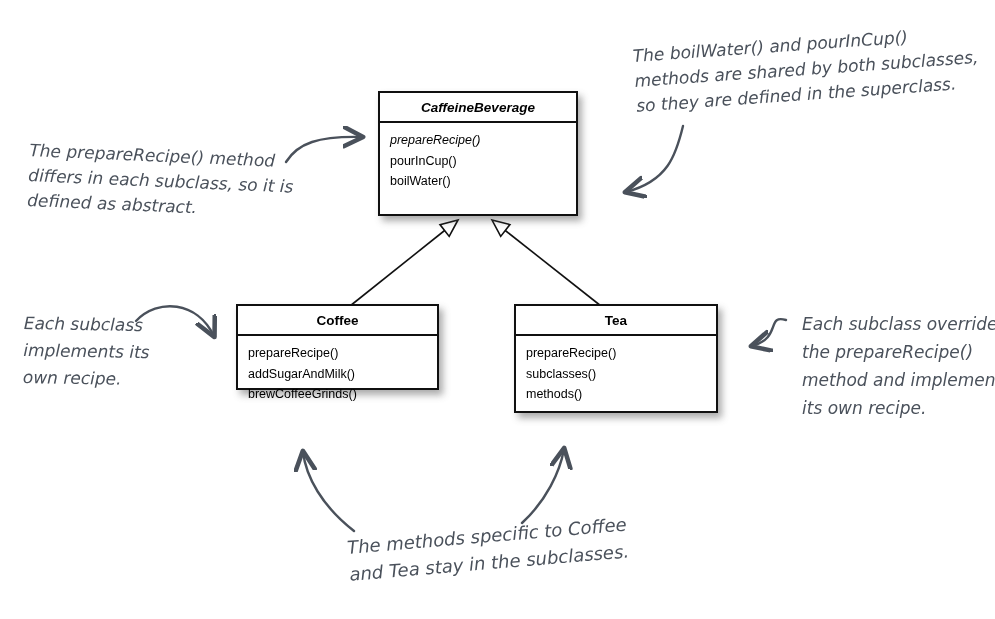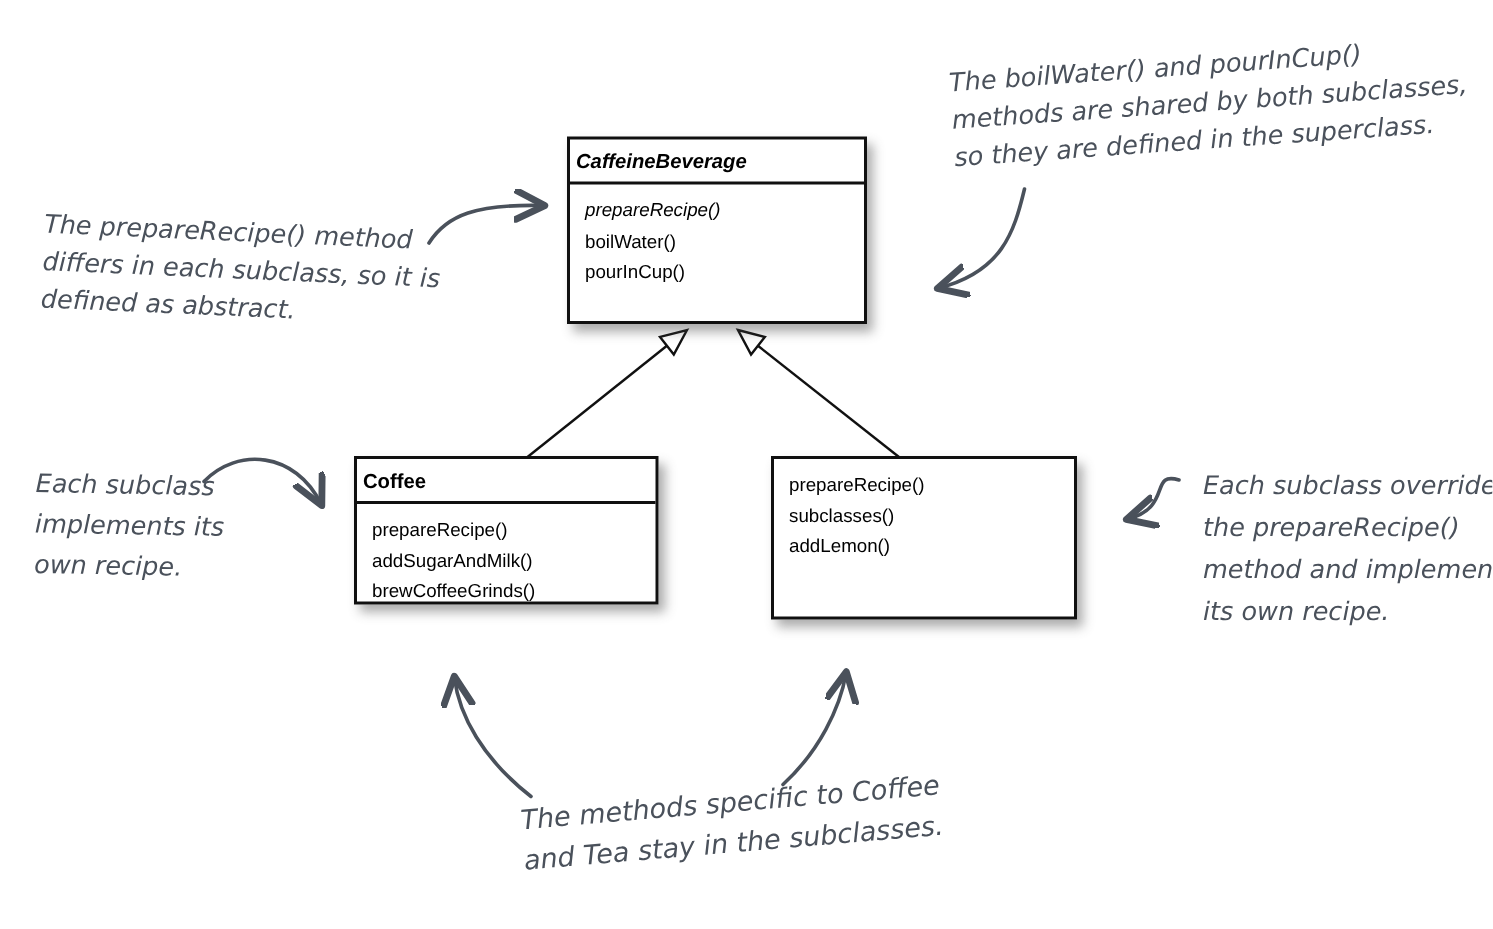--- a/index.html
+++ b/index.html
@@ -24,20 +24,21 @@
   
   .class-box {
     position: absolute;
     background: #ffffff;
     border: 2px solid #101010;
     box-shadow: 4px 5px 7px rgba(70,70,70,0.45);
     box-sizing: border-box;
     z-index: 2;
   }
   .class-title {
+    text-align: center;
     font-weight: bold;
     font-size: 13.5px;
     color: #000;
     border-bottom: 2px solid #101010;
     padding: 7px 4px 6px 4px;
   }
   .class-title.abstract { font-style: italic; }
   .method-list {
     list-style: none;
     margin: 0;
@@ -96,39 +97,40 @@
       <path d="M786,320 C766,314 782,338 752,346" marker-end="url(#hand-arrow)"></path>
       <path d="M354,531 C322,506 306,477 303,452" marker-end="url(#hand-arrow)"></path>
       <path d="M522,523 C546,501 560,472 564,449" marker-end="url(#hand-arrow)"></path>
     </g>
   </svg>
 
   <div class="class-box" style="left:378px; top:91px; width:200px; height:125px;">
     <div class="class-title abstract">CaffeineBeverage</div>
     <ul class="method-list">
       <li class="abstract-method">prepareRecipe()</li>
+      <li>pourInCup()</li>
       <li>boilWater()</li>
-      <li>pourInCup()</li>
     </ul>
   </div>
 
-  <div class="class-box" style="left:236px; top:304px; width:203px; height:99px;">
+  <div class="class-box" style="left:236px; top:304px; width:203px; height:86px;">
     <div class="class-title">Coffee</div>
     <ul class="method-list">
       <li>prepareRecipe()</li>
       <li>addSugarAndMilk()</li>
       <li>brewCoffeeGrinds()</li>
     </ul>
   </div>
 
   <div class="class-box" style="left:514px; top:304px; width:204px; height:109px;">
+    <div class="class-title">Tea</div>
     <ul class="method-list">
       <li>prepareRecipe()</li>
       <li>subclasses()</li>
-      <li>addLemon()</li>
+      <li>methods()</li>
     </ul>
   </div>
 
   <div class="note note-top-right">
     <div>The boilWater() and pourInCup()</div>
     <div>methods are shared by both subclasses,</div>
     <div>so they are defined in the superclass.</div>
   </div>
 
   <div class="note note-left">

